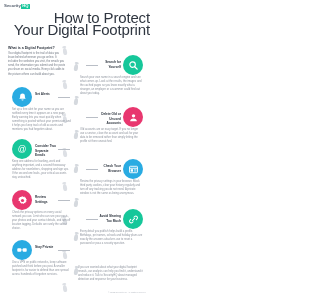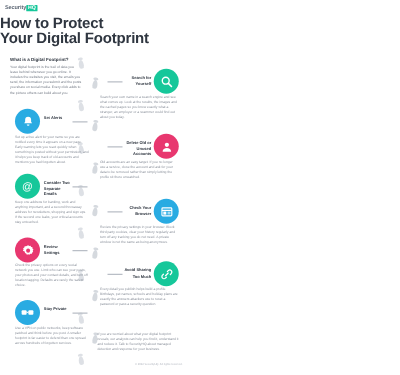--- a/index.html
+++ b/index.html
@@ -42,24 +42,24 @@
     border-radius: 0.5px;
     margin-left: 0.4px;
     font-size: 4.2px;
   }
 
   .title {
     position: absolute;
     top: 12px;
     left: 0;
     width: 150px;
-    text-align: left;
-    font-size: 12px;
+    text-align: right;
+    font-size: 15px;
     line-height: 12.4px;
-    font-weight: bold;
+    font-weight: normal;
     color: #2f3640;
     letter-spacing: -0.15px;
   }
   .title .l2 { display: block; }
 
   
   .intro {
     position: absolute;
     left: 8px;
     top: 45.5px;

